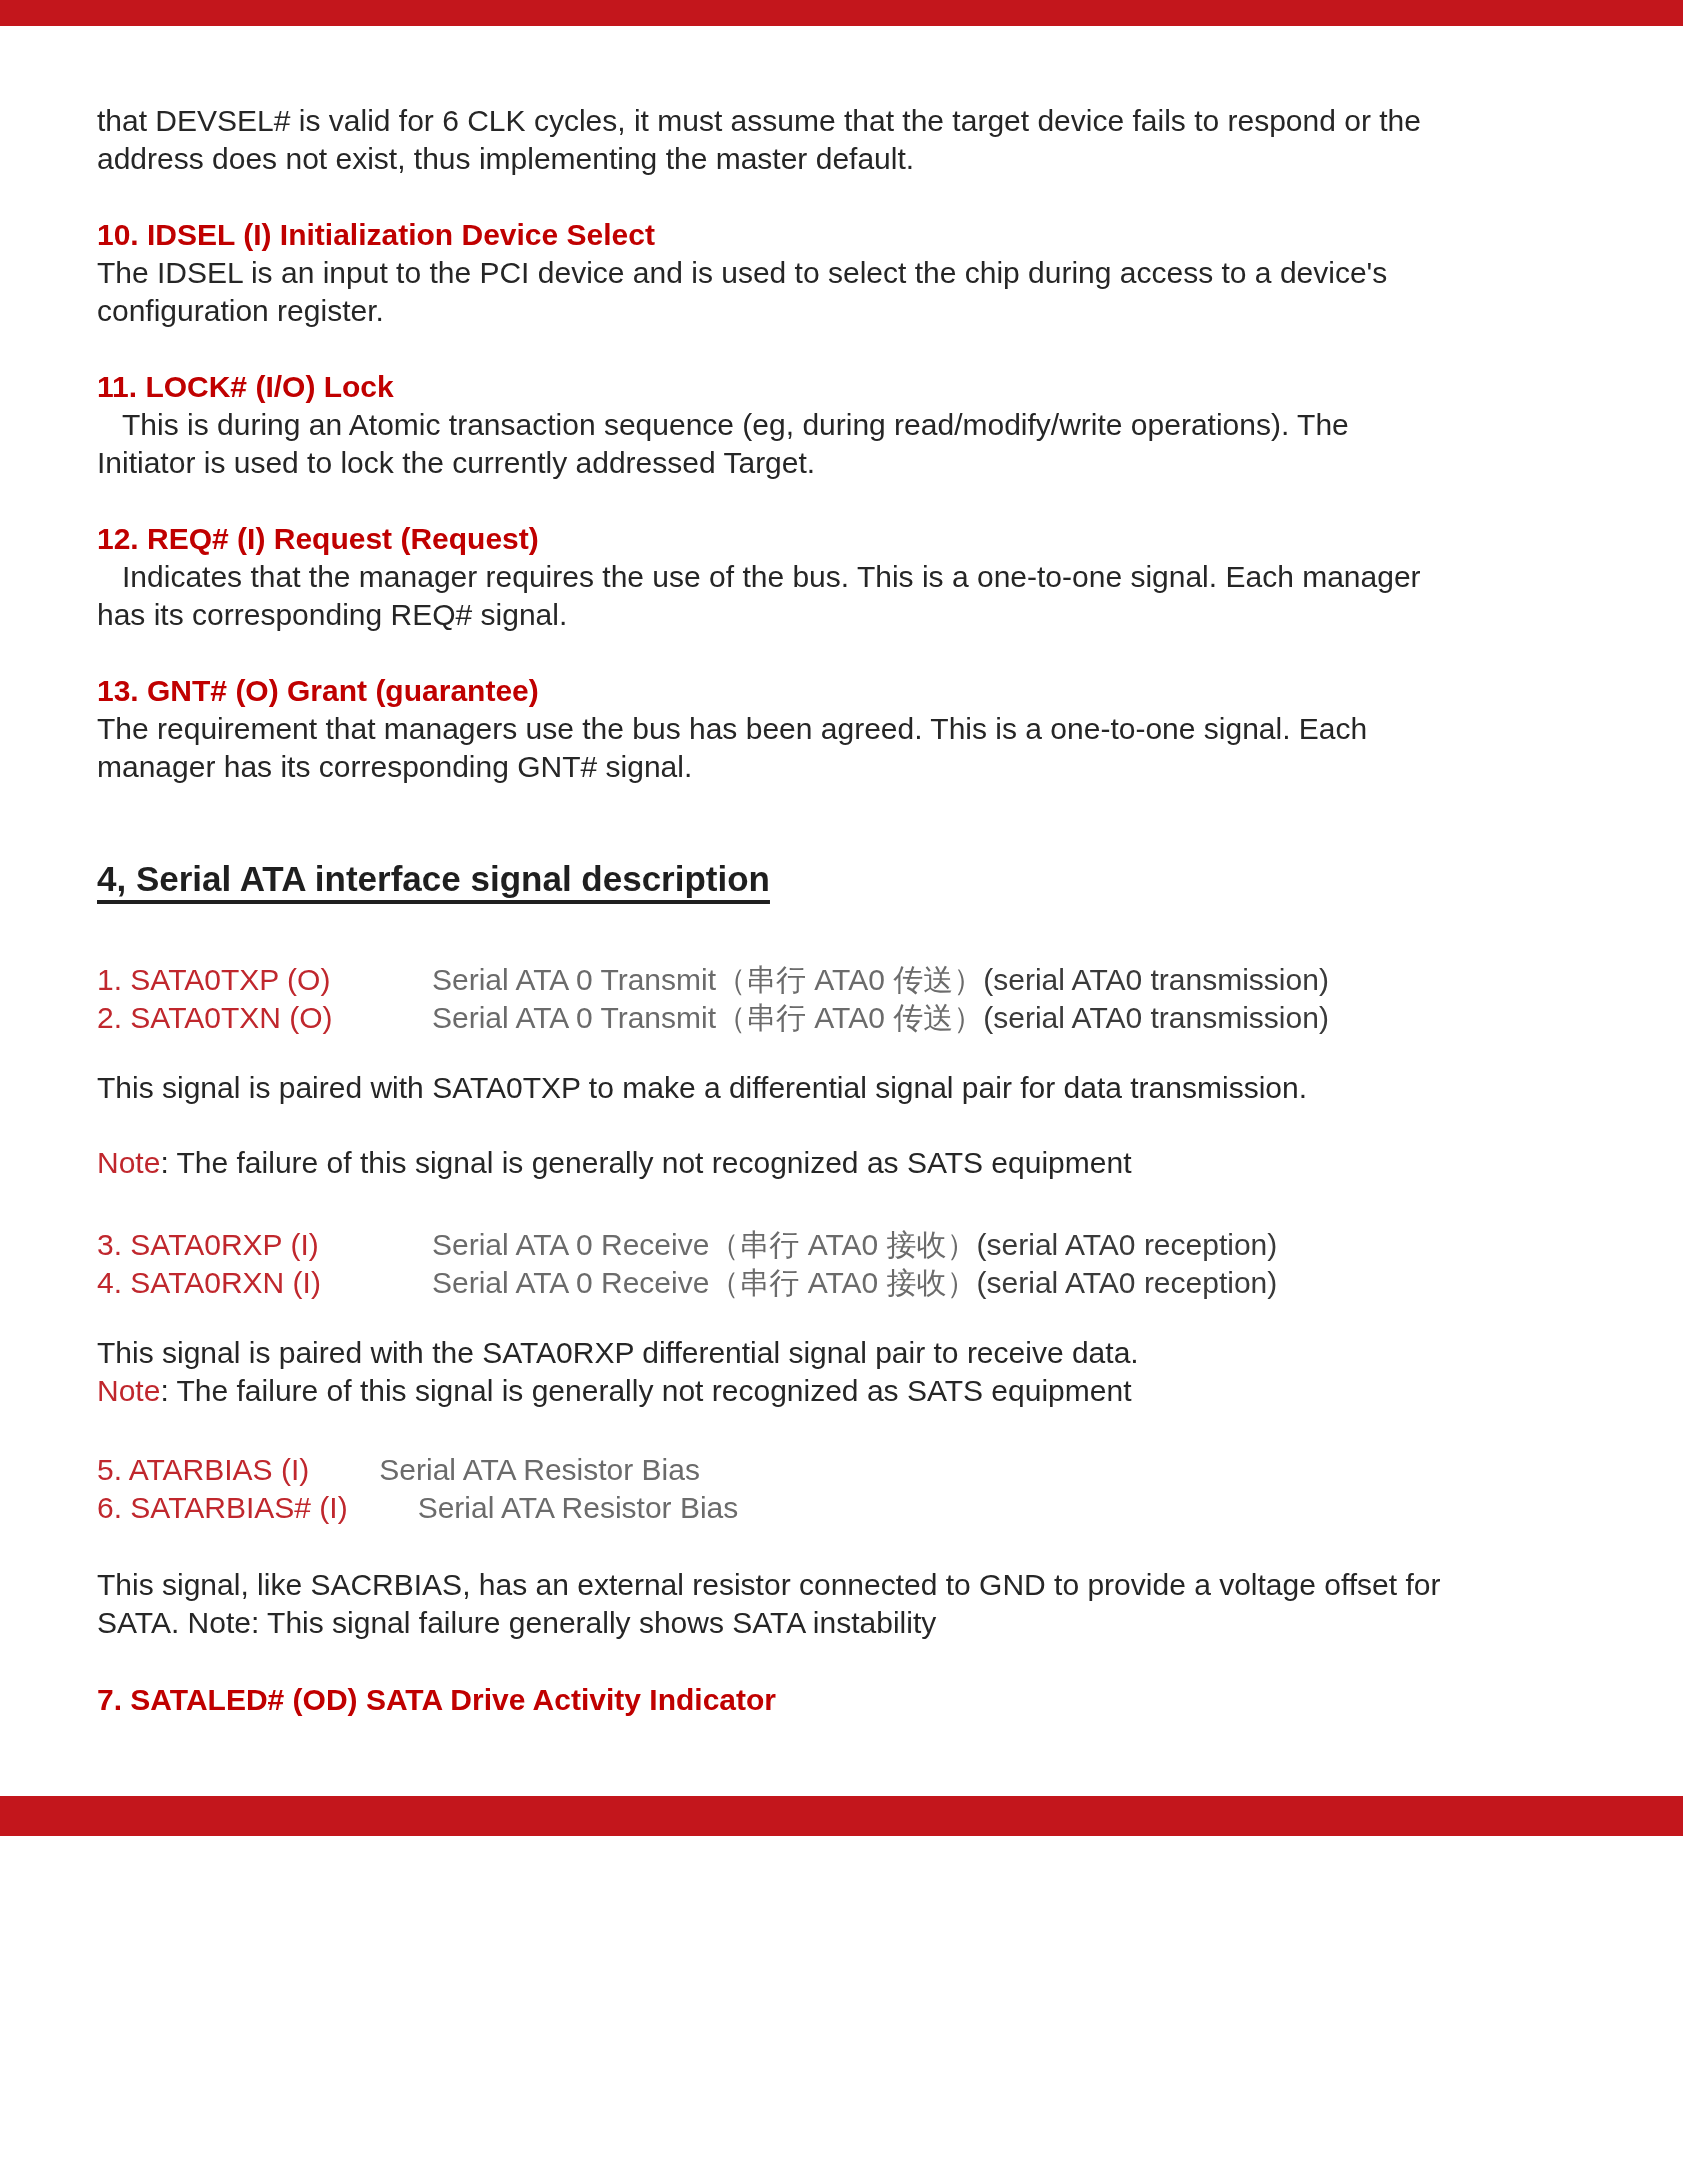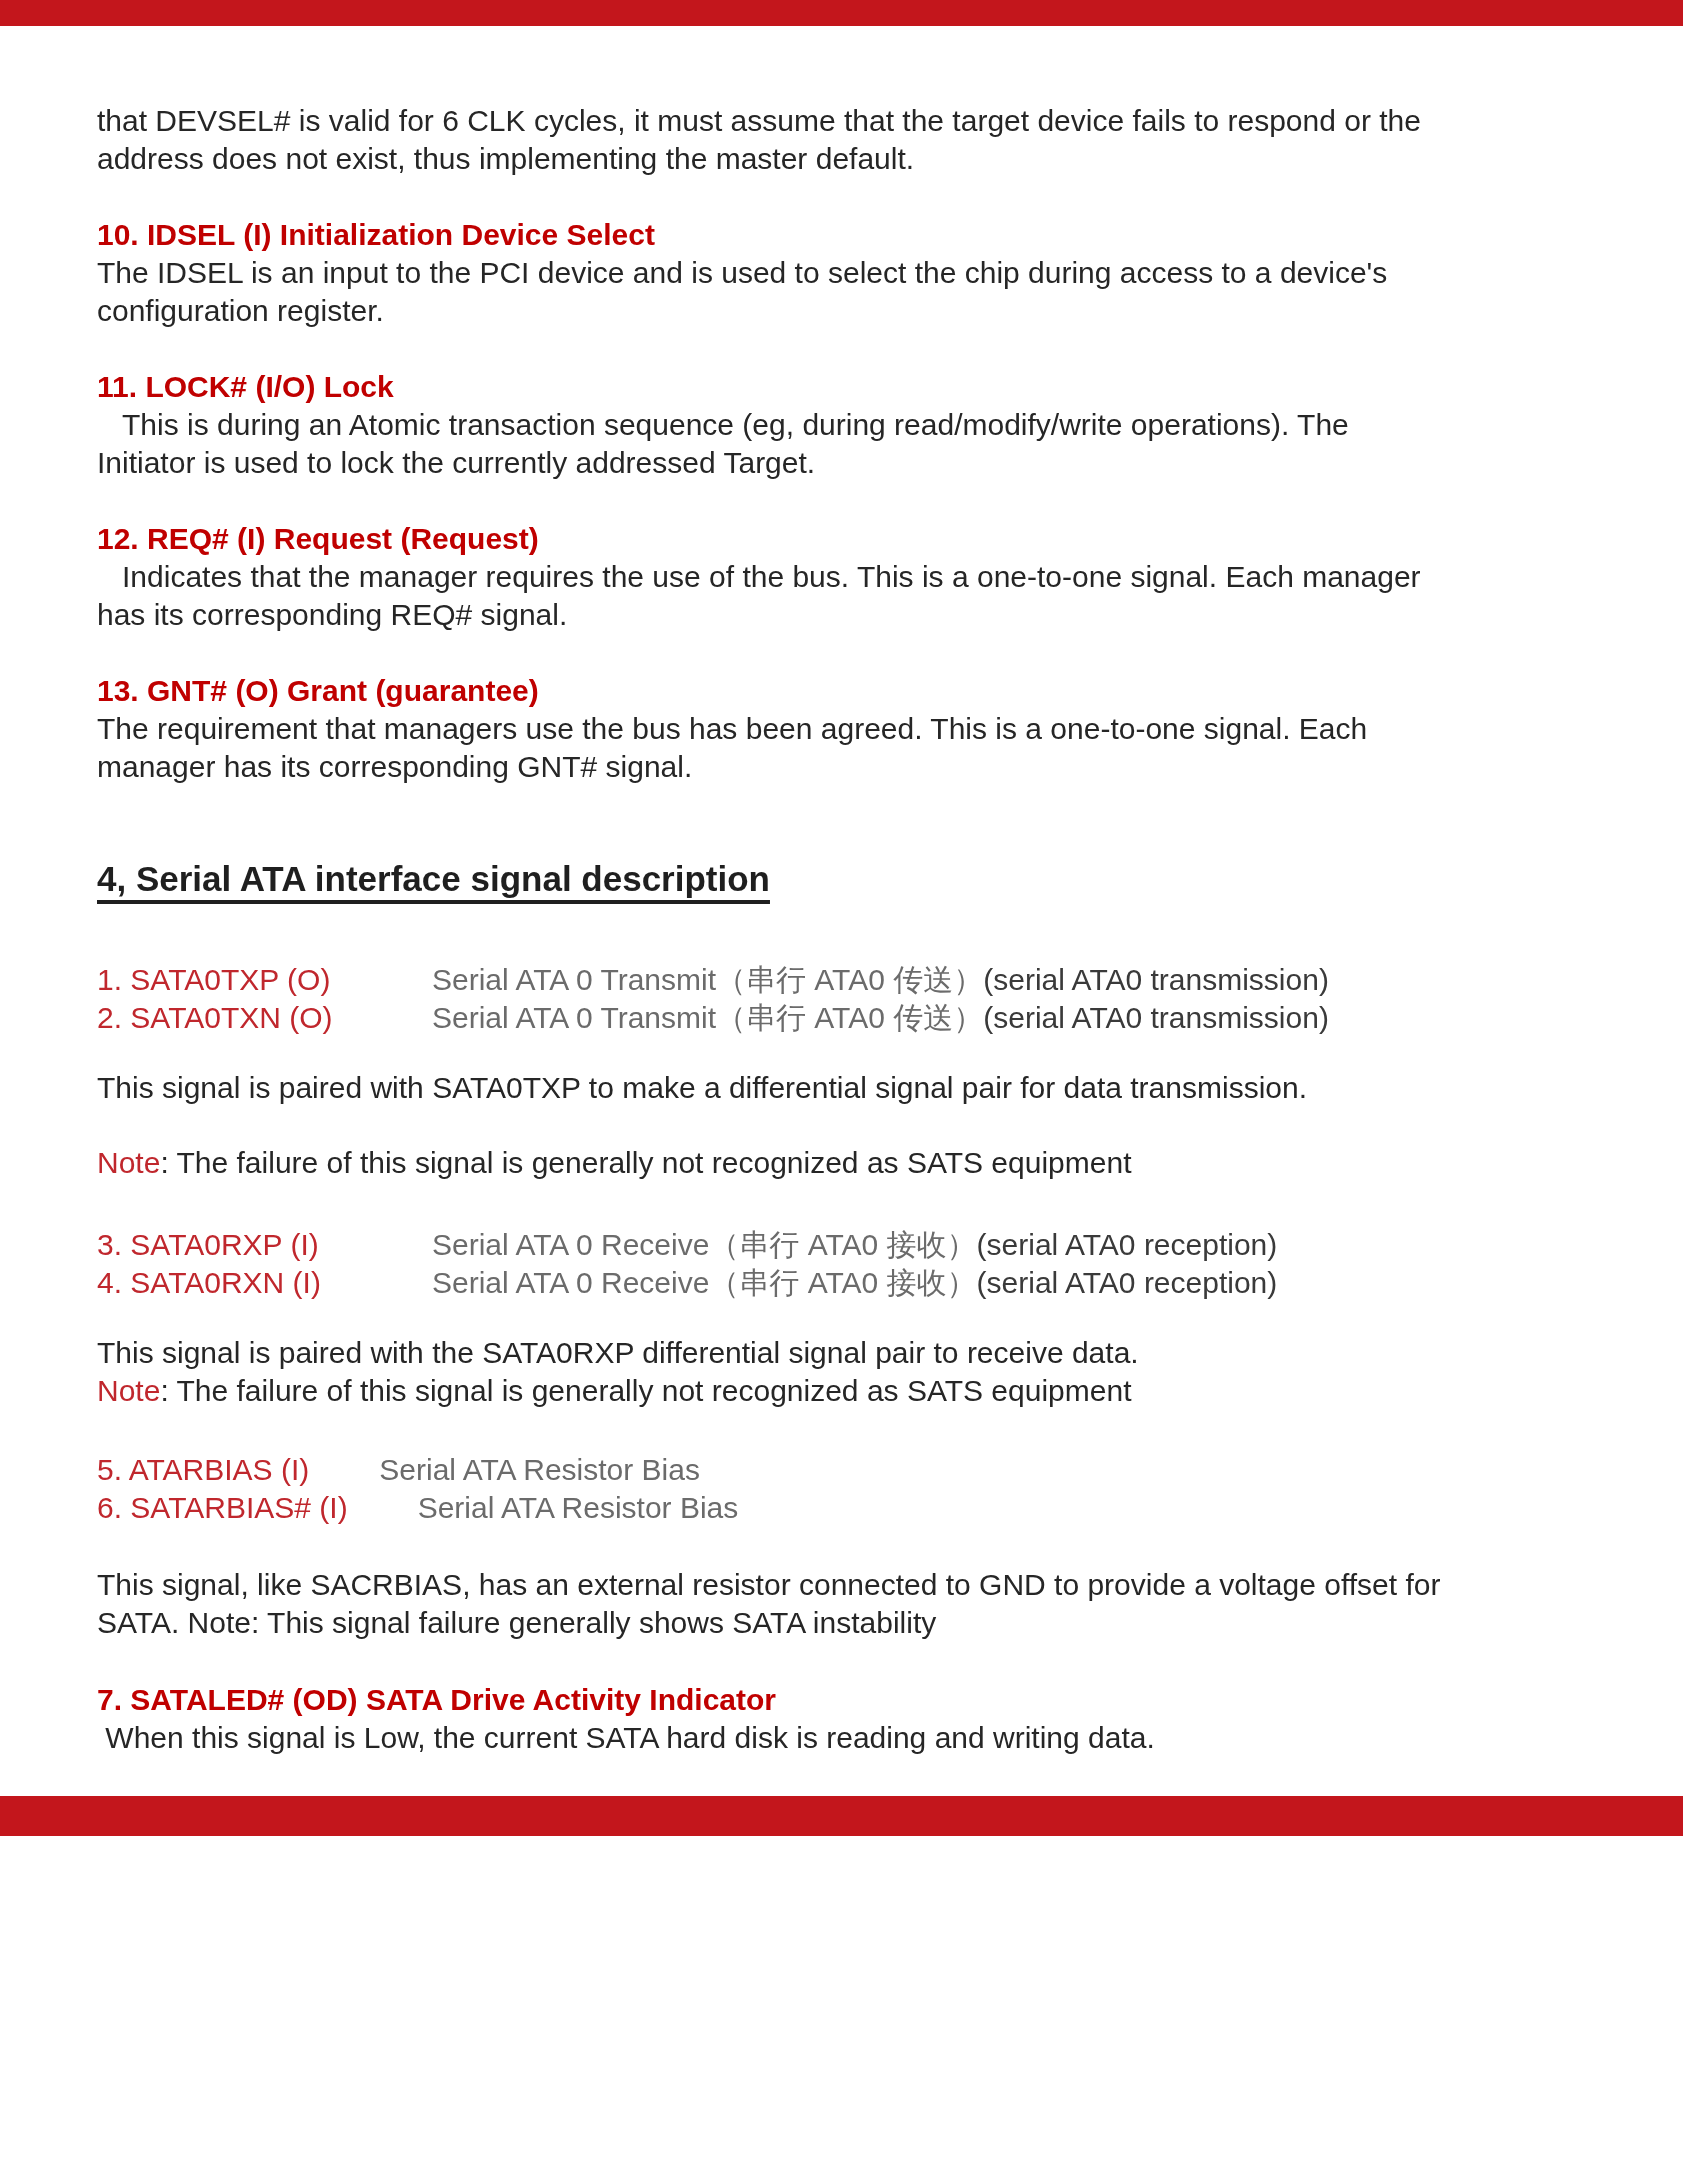--- a/index.html
+++ b/index.html
@@ -180,21 +180,20 @@
       <div class="sig-row">
         <span class="sig-label">6. SATARBIAS# (I)</span>
         <span class="sig-desc"><span>Serial ATA Resistor Bias</span></span>
       </div>
     </div>
 
     <p class="body para" style="margin-top:39px">This signal, like SACRBIAS, has an external resistor connected to GND to provide a voltage offset for
 SATA. Note: This signal failure generally shows SATA instability</p>
 
     <h3 class="red-heading" style="margin-top:39px">7. SATALED# (OD) SATA Drive Activity Indicator</h3>
-    <p class="led-body"> When this signal is Low, the current SATA hard disk is reading and writing data.</p>
 
 
   </div>
 
   <div class="footer-rule"></div>
   <div class="footer-text">
     <span class="pn">8</span><span class="sep">|</span><span class="plabel">Page</span>
   </div>
 
   <div class="watermark">

